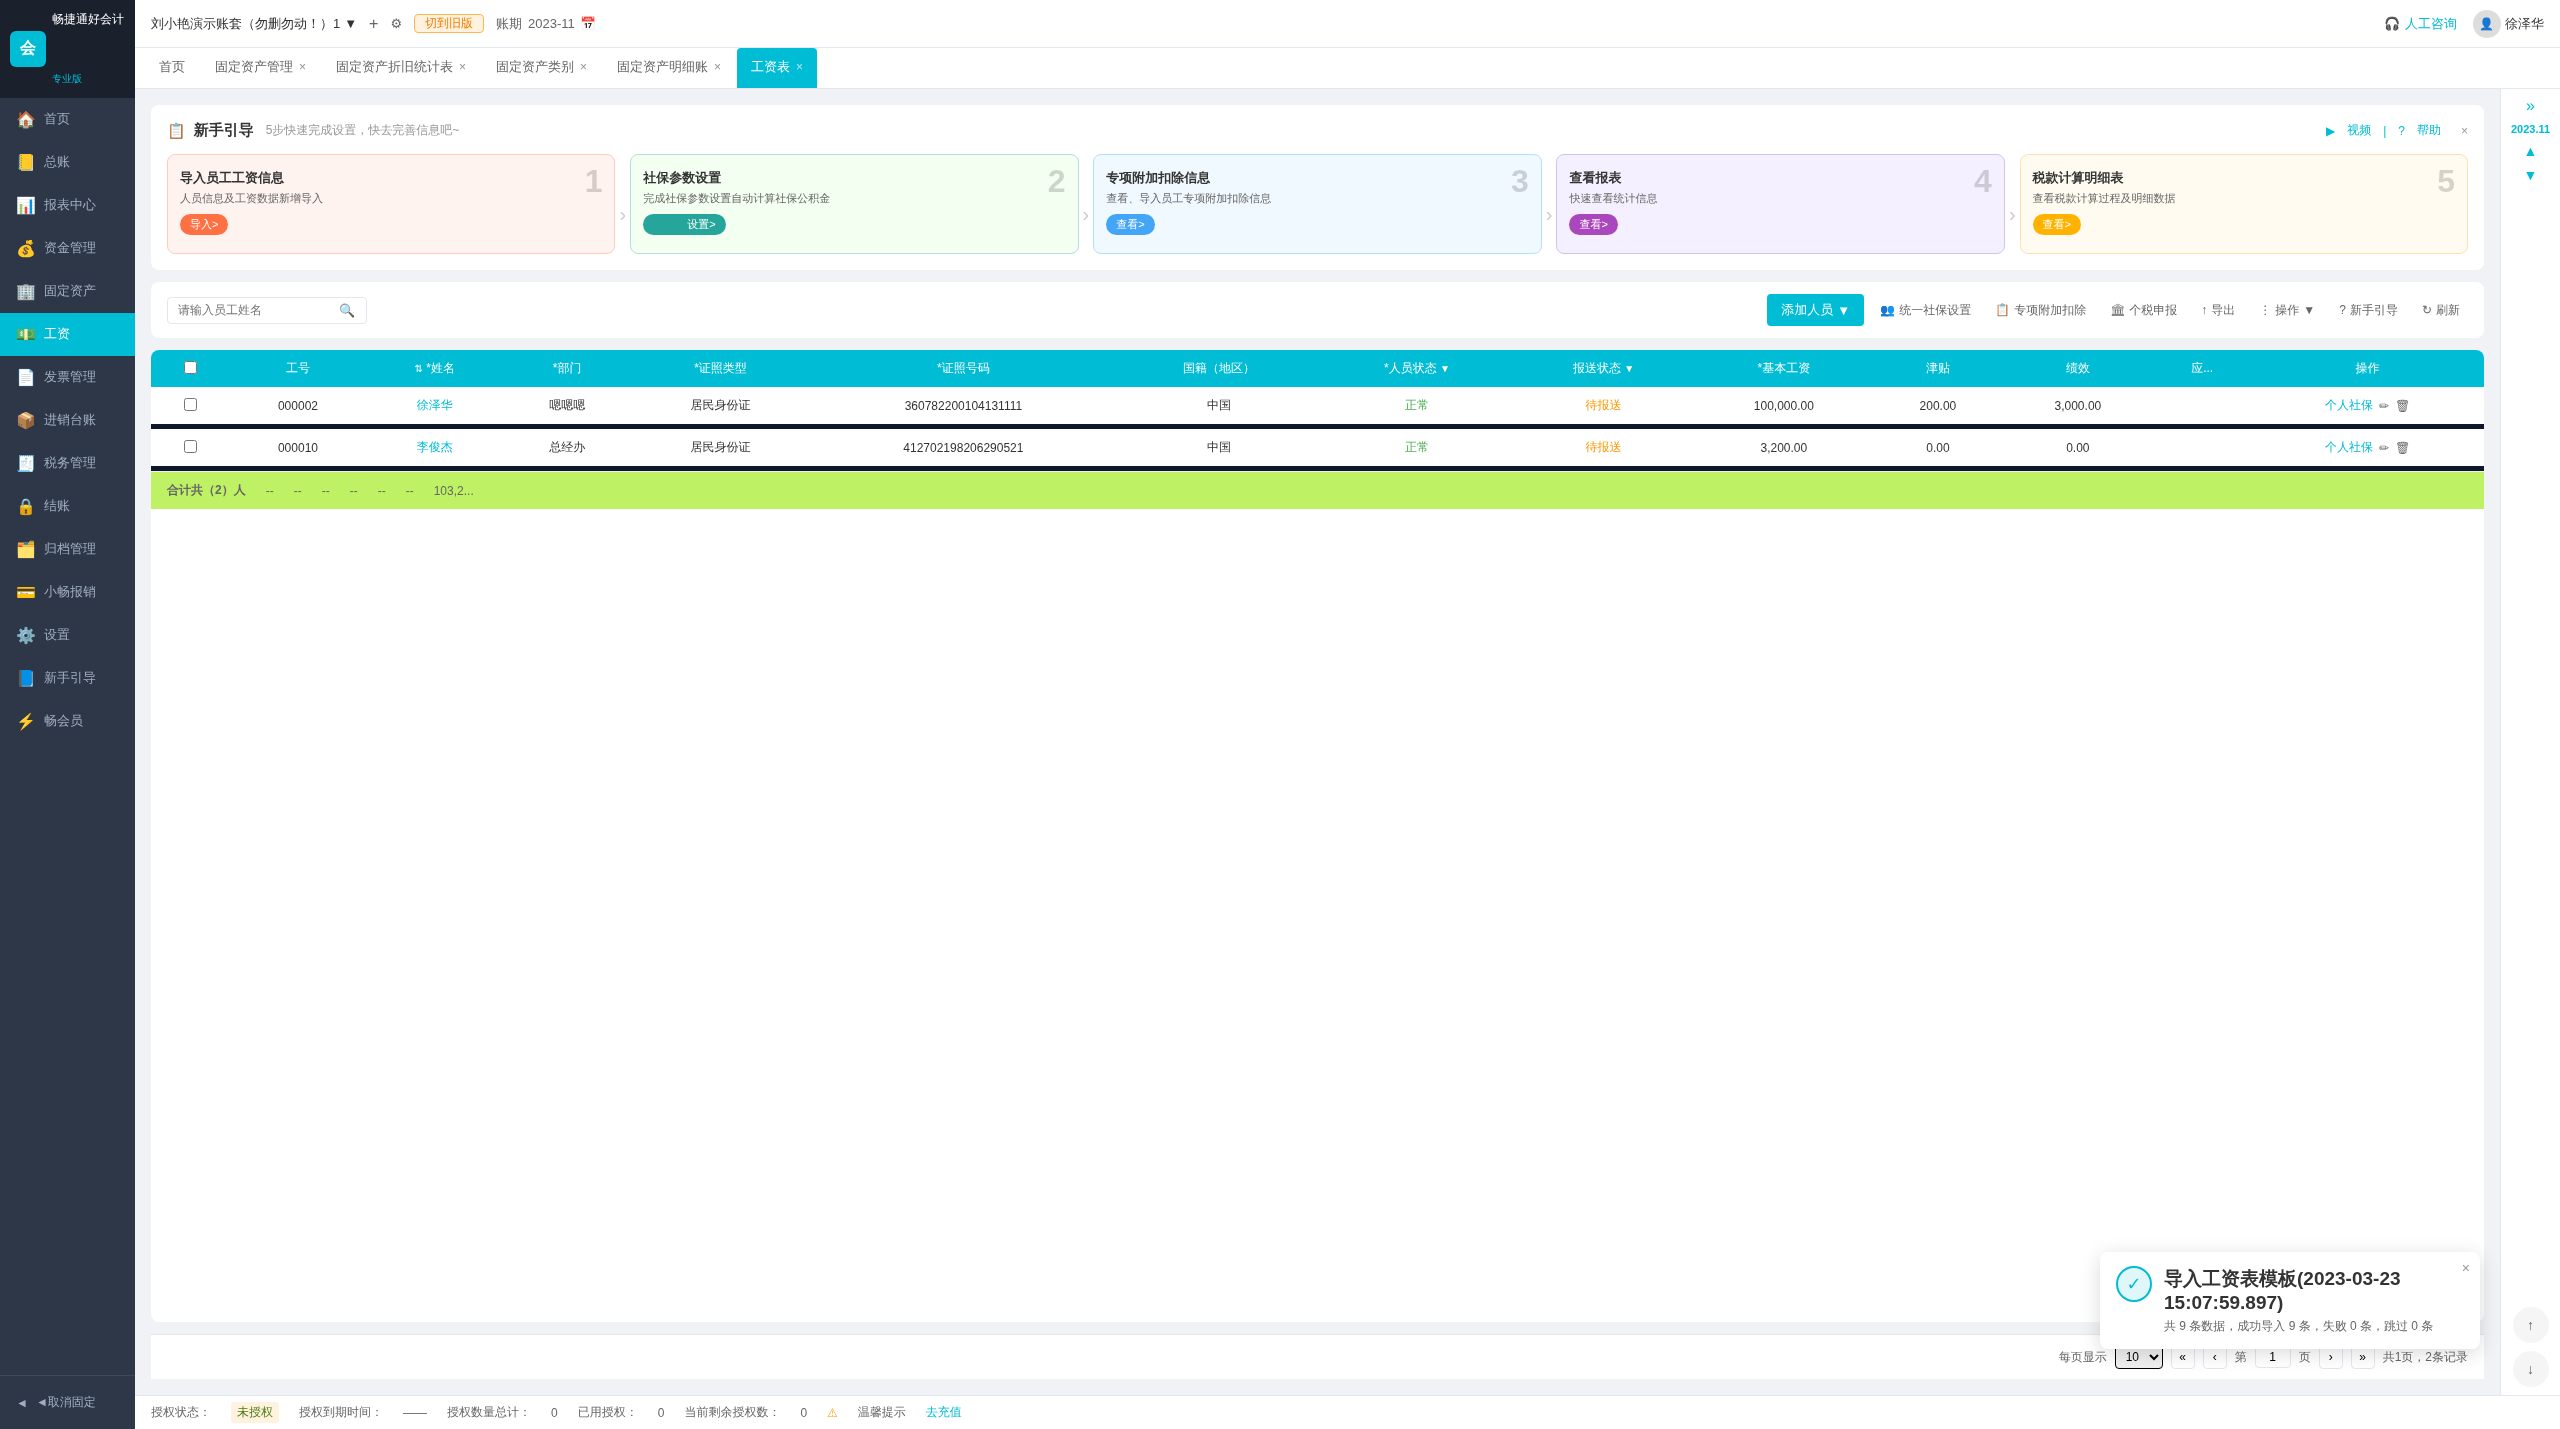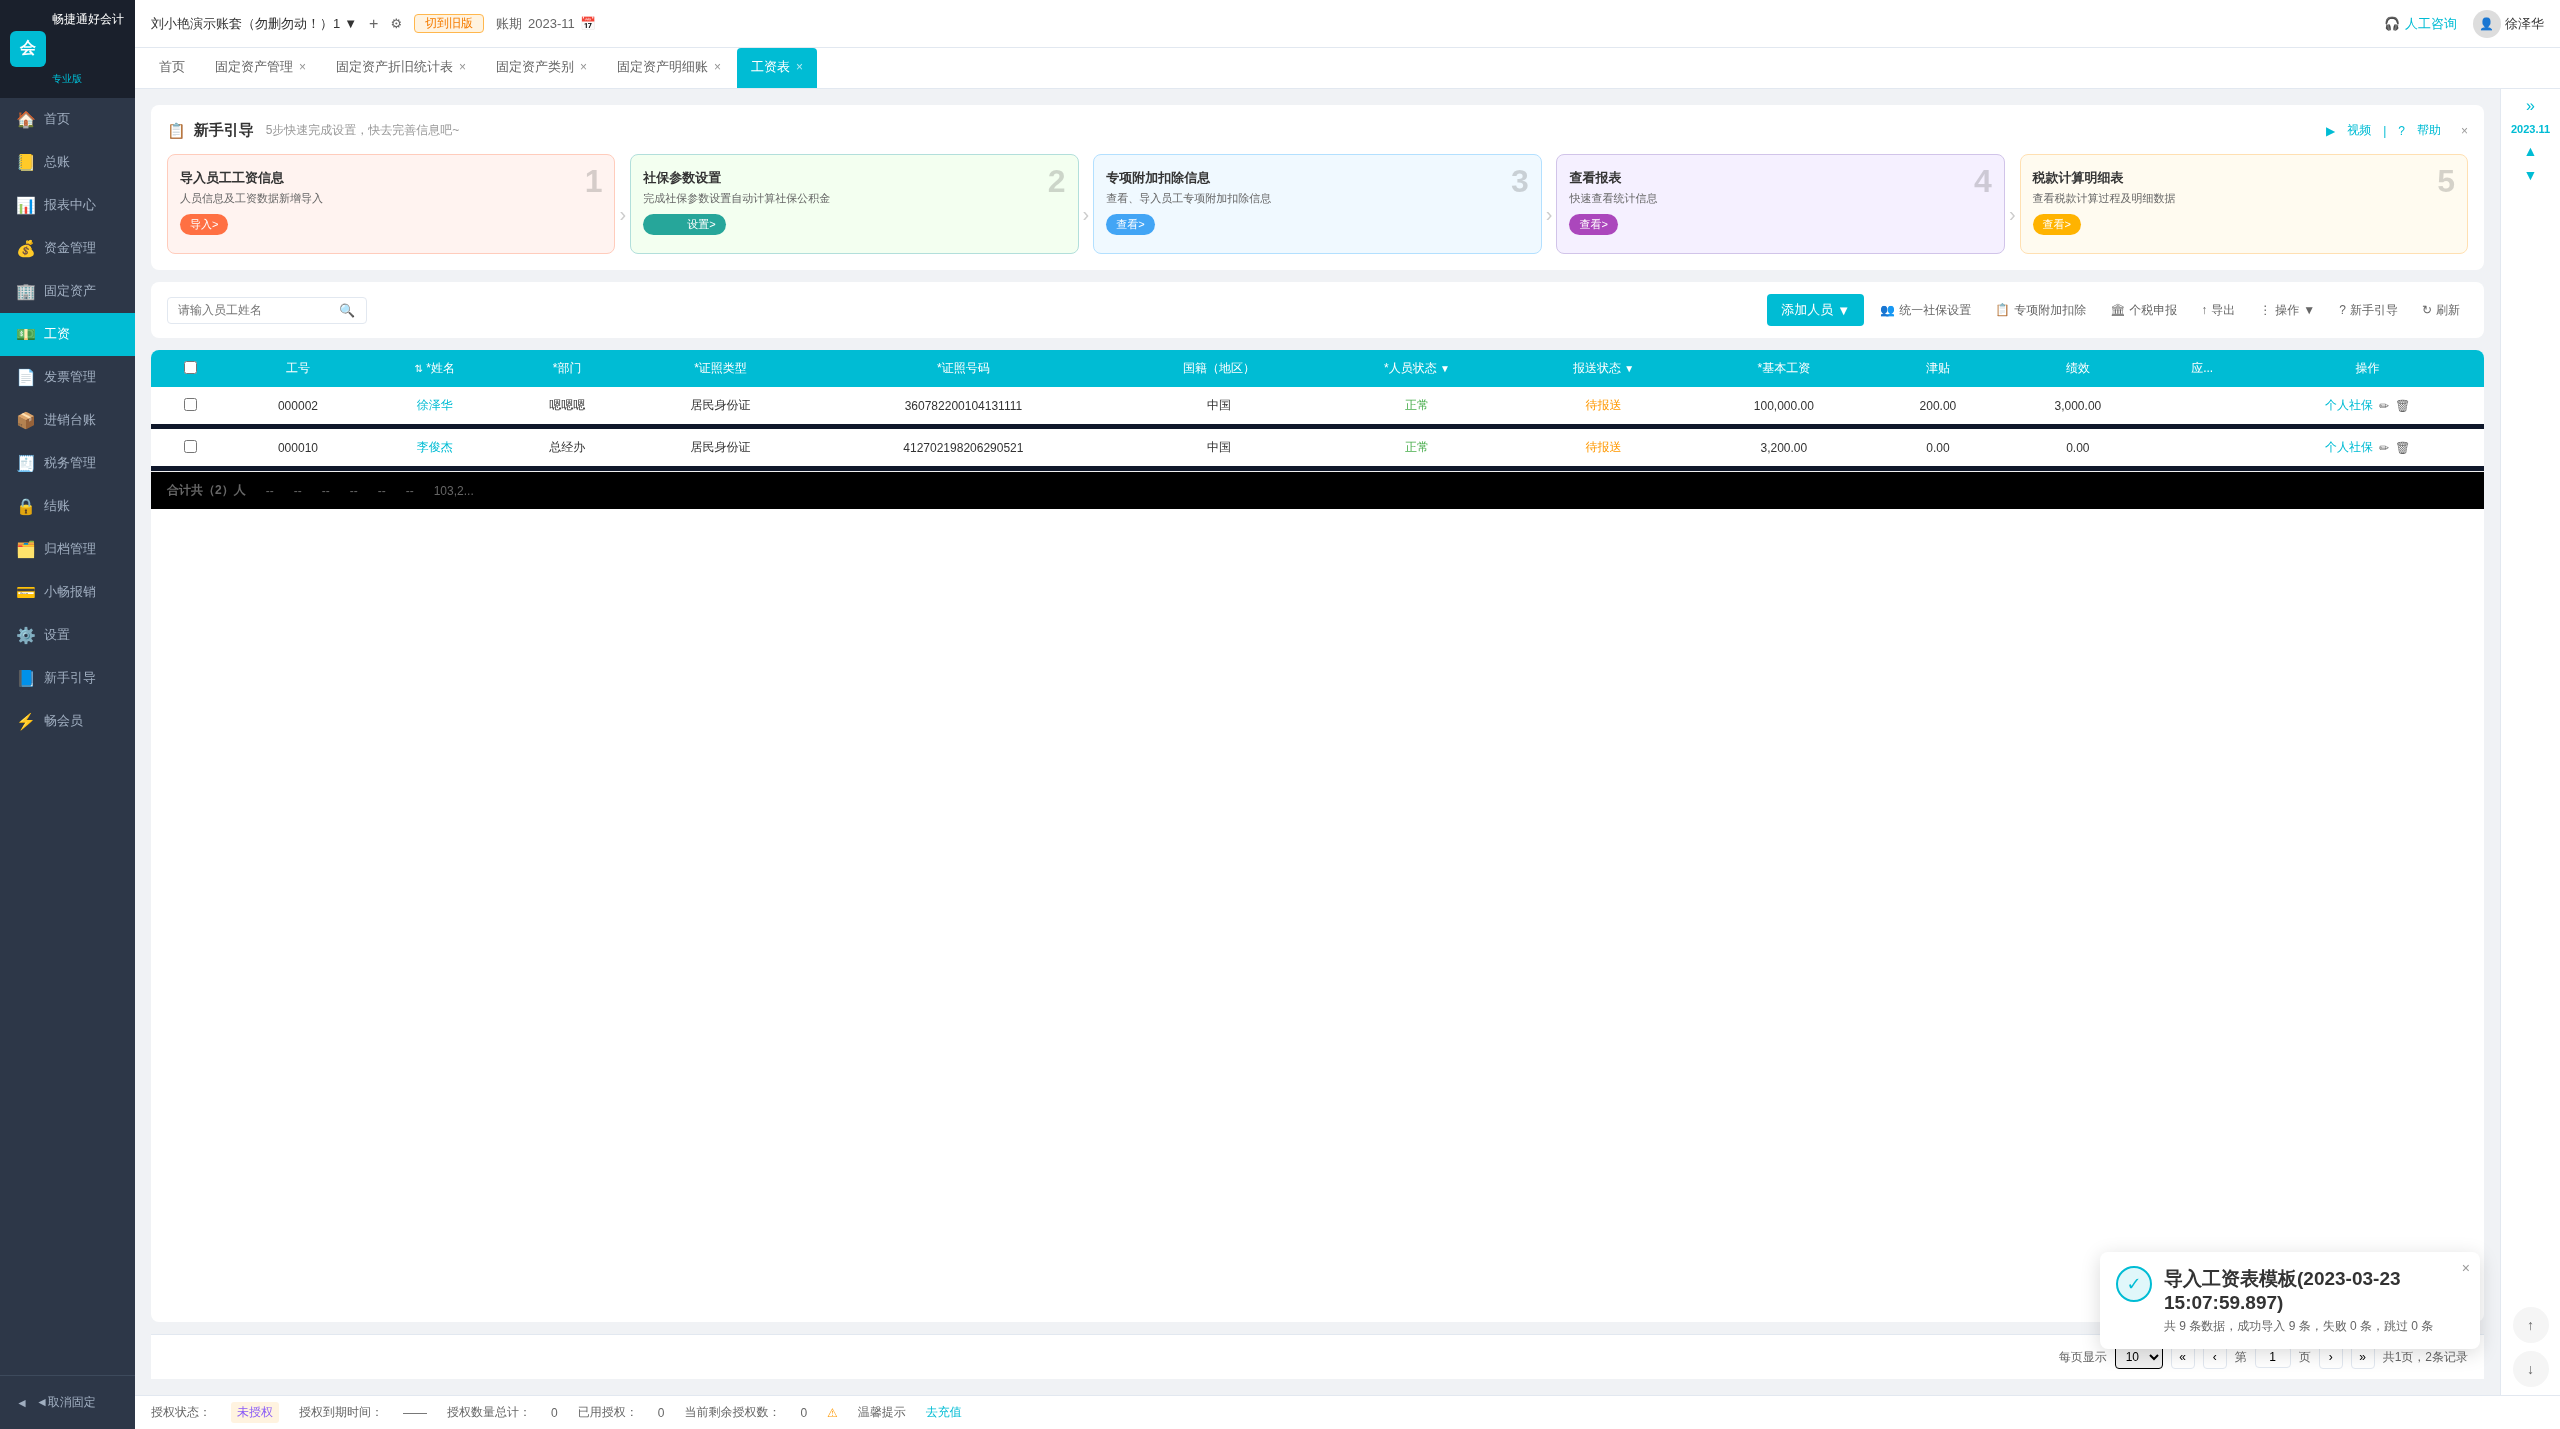--- a/index.html
+++ b/index.html
@@ -377,21 +377,21 @@
     .status-normal { color: #4caf50; }
     .status-pending { color: #ff9800; }
     .action-btns { display: flex; align-items: center; justify-content: center; gap: 6px; font-size: 12px; color: #666; }
     .action-link { color: #00bcd4; cursor: pointer; font-size: 12px; }
     .edit-icon { cursor: pointer; color: #666; }
     .del-icon { cursor: pointer; color: #666; }
     .checkbox { cursor: pointer; }
 
     
     .table-footer {
-      background: #000000;
+      background: #bef264;
       border-top: 1px solid #f0f0f0;
       padding: 10px 16px;
       display: flex;
       align-items: center;
       gap: 20px;
       font-size: 12px;
       color: #666;
     }
     .total-label { font-weight: bold; }
 
@@ -440,21 +440,21 @@
       background: white;
       border-top: 1px solid #e2e8f0;
       padding: 6px 16px;
       display: flex;
       align-items: center;
       gap: 20px;
       font-size: 12px;
       color: #666;
       flex-shrink: 0;
     }
-    .status-unauthorized { color: #8b5cf6; background: #fff3e0; padding: 2px 6px; border-radius: 3px; }
+    .status-unauthorized { color: #4d7c0f; background: #fff3e0; padding: 2px 6px; border-radius: 3px; }
     .status-recharge { color: #00bcd4; cursor: pointer; }
     .warning-dot { color: #ff9800; }
 
     
     .right-panel {
       width: 60px;
       background: white;
       border-left: 1px solid #e2e8f0;
       display: flex;
       flex-direction: column;

